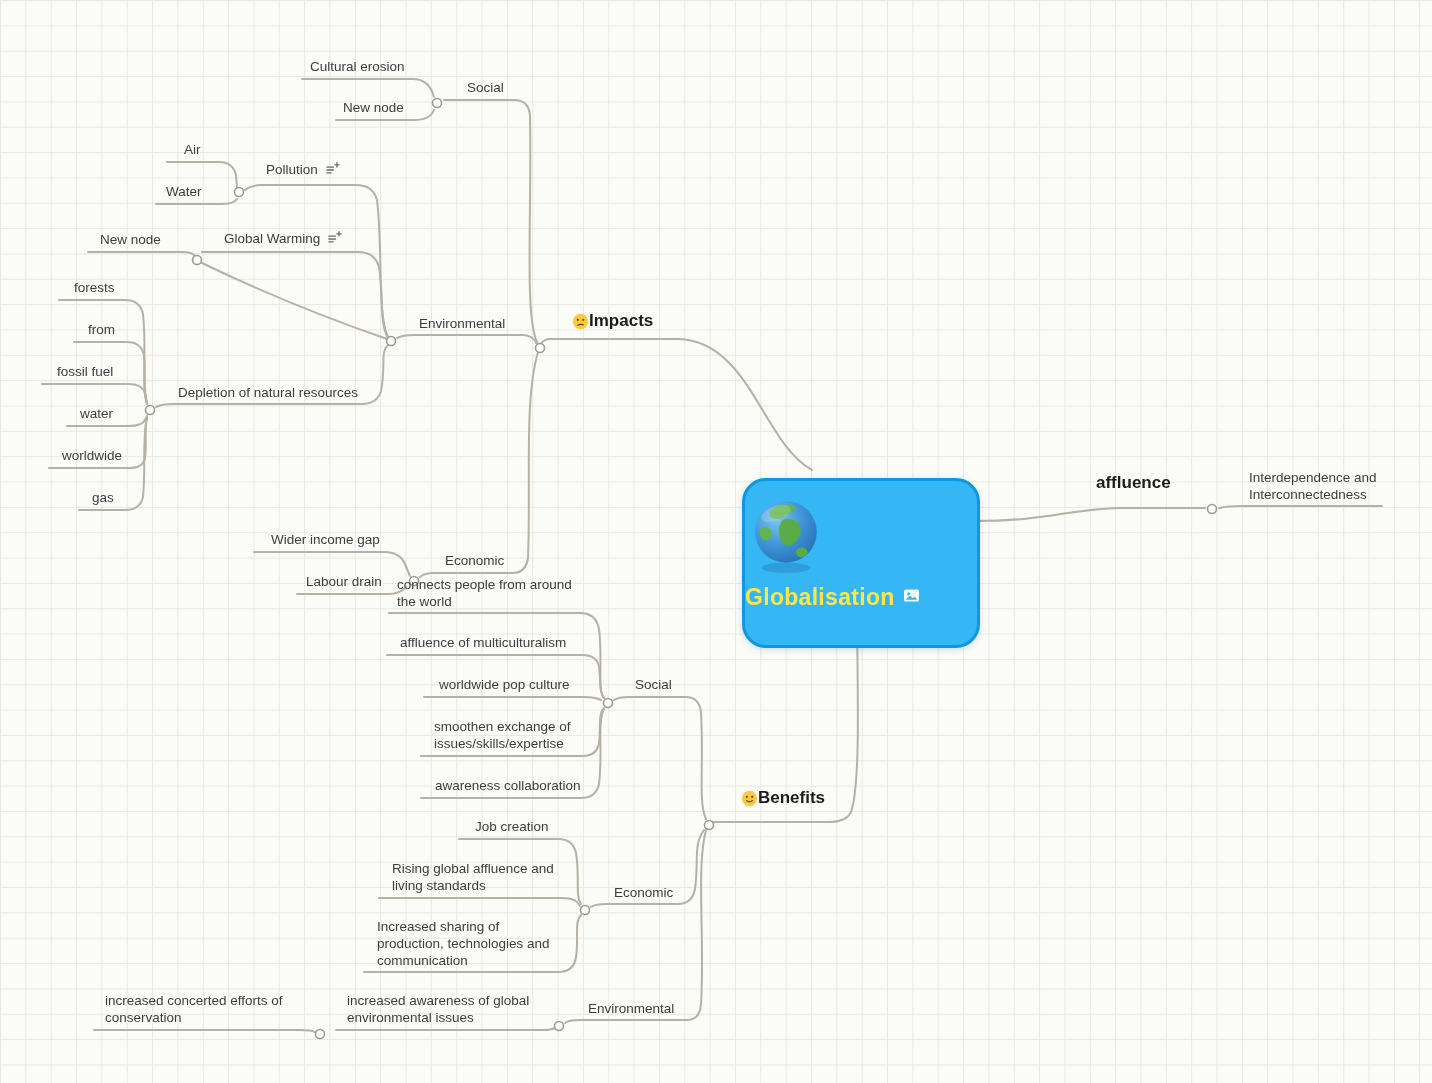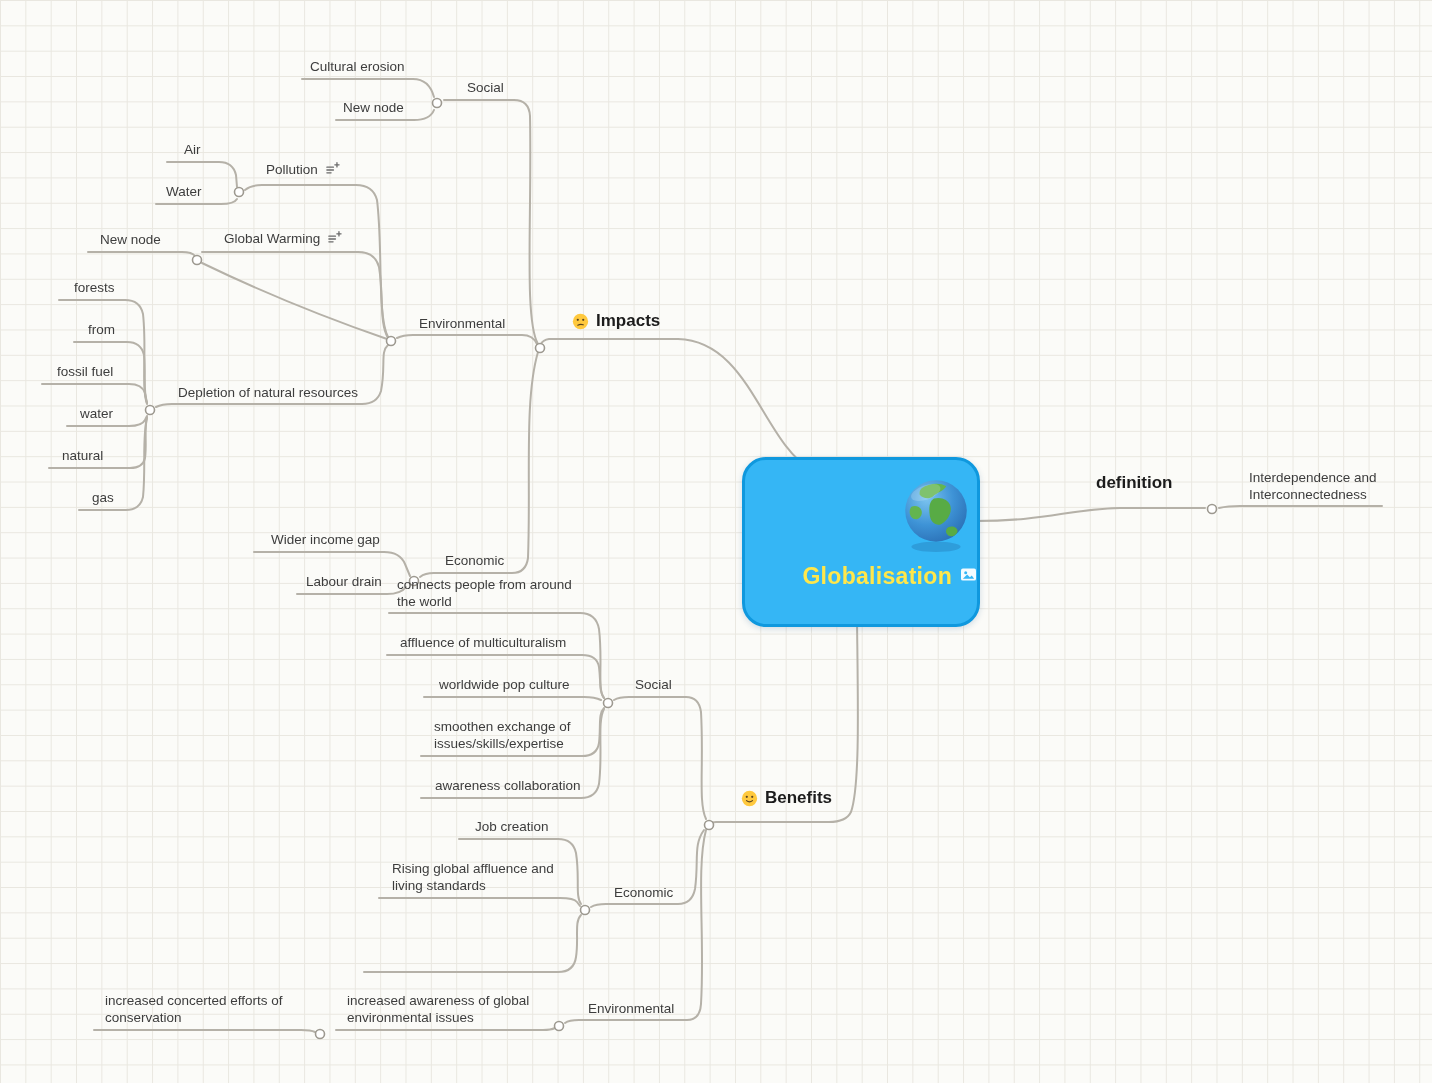--- a/index.html
+++ b/index.html
@@ -19,31 +19,31 @@
   .wire { fill:none; stroke: var(--connector, #b5b1a8); stroke-width:2; stroke-linecap:round; }
   .junction { fill:#ffffff; stroke: var(--junction-stroke, #9d9990); stroke-width:1.6; }
 
   .node-label {
     position:absolute; font-size:13.5px; line-height:17px;
     color: var(--node-text, #3d3d3d); white-space:pre-line;
   }
   .icon-row { position:absolute; display:flex; align-items:center; gap:7px;
     font-size:13.5px; line-height:17px; color: var(--node-text, #3d3d3d); }
   .level1 {
-    position:absolute; display:flex; align-items:center; gap:7px;
+    position:absolute; display:flex; align-items:center; 
     font-size:17px; font-weight:bold; color:#1c1c1c; line-height:22px;
   }
   .emoji svg, .notes-icon svg { display:block; }
 
   .root-node {
-    position:absolute; left:742px; top:457px; width:238px; height:170px;
+    position:absolute; left:742px; top:478px; width:238px; height:170px;
     background: var(--root-fill, #35b6f5);
     border:3px solid var(--root-border, #0f98de);
     border-radius:24px;
-    display:flex; flex-direction:column; align-items:flex-end;
+    display:flex; flex-direction:column; align-items:flex-start;
     padding-top:14px;
     box-shadow: 0 2px 6px rgba(20, 80, 140, 0.18);
   }
   .root-label-row { display:flex; align-items:center; gap:8px; margin-top:3px; }
   .root-label { font-size:23px; font-weight:bold; color: var(--root-text, #ffe74a); letter-spacing:0.3px; }
 </style>
 </head>
 <body>
 
 <div class="canvas">
@@ -134,21 +134,21 @@
     </span>
   </div>
   <div class="node-label" style="left:100px;top:231px">New node</div>
 
   <div class="node-label" style="left:74px;top:279px">forests</div>
   <div class="node-label" style="left:419px;top:315px">Environmental</div>
   <div class="node-label" style="left:88px;top:321px">from</div>
   <div class="node-label" style="left:57px;top:363px">fossil fuel</div>
   <div class="node-label" style="left:178px;top:384px">Depletion of natural resources</div>
   <div class="node-label" style="left:80px;top:405px">water</div>
-  <div class="node-label" style="left:62px;top:447px">natural</div>
+  <div class="node-label" style="left:62px;top:447px">worldwide</div>
   <div class="node-label" style="left:92px;top:489px">gas</div>
 
   <div class="level1" style="left:572px;top:310px">
     <span class="emoji">
       <svg width="17" height="17" viewBox="0 0 20 20">
         <circle cx="10" cy="10" r="9" fill="#ffc93e"></circle>
         <circle cx="6.8" cy="8" r="1.3" fill="#5b4420"></circle>
         <circle cx="13.2" cy="8" r="1.3" fill="#5b4420"></circle>
         <path d="M6.8,14.3 Q10,12.6 13.2,13.9" stroke="#5b4420" stroke-width="1.4" fill="none" stroke-linecap="round"></path>
       </svg>
@@ -185,21 +185,21 @@
         <svg width="17" height="15" viewBox="0 0 18 16">
           <rect x="1" y="1.5" width="16" height="13" rx="2" fill="#ffffff" opacity="0.95"></rect>
           <circle cx="6" cy="6" r="1.6" fill="#35b6f5"></circle>
           <path d="M3,12.5 L7.5,8 L10.5,11 L12.5,9 L15,12.5 Z" fill="#35b6f5"></path>
         </svg>
       </span>
     </div>
   </div>
 
   <div class="level1" style="left:1096px;top:472px">
-    <span>definition</span>
+    <span>affluence</span>
   </div>
   <div class="node-label" style="left:1249px;top:469px">Interdependence and
 Interconnectedness</div>
 
   <div class="node-label" style="left:397px;top:576px">connects people from around
 the world</div>
   <div class="node-label" style="left:400px;top:634px">affluence of multiculturalism</div>
   <div class="node-label" style="left:635px;top:676px">Social</div>
   <div class="node-label" style="left:439px;top:676px">worldwide pop culture</div>
   <div class="node-label" style="left:434px;top:718px">smoothen exchange of
@@ -215,20 +215,23 @@
         <path d="M6.5,12.5 Q10,15.3 13.5,12.5" stroke="#5b4420" stroke-width="1.4" fill="none" stroke-linecap="round"></path>
       </svg>
     </span>
     <span>Benefits</span>
   </div>
 
   <div class="node-label" style="left:475px;top:818px">Job creation</div>
   <div class="node-label" style="left:392px;top:860px">Rising global affluence and
 living standards</div>
   <div class="node-label" style="left:614px;top:884px">Economic</div>
+  <div class="node-label" style="left:377px;top:918px">Increased sharing of
+production, technologies and
+communication</div>
 
   <div class="node-label" style="left:105px;top:992px">increased concerted efforts of
 conservation</div>
   <div class="node-label" style="left:347px;top:992px">increased awareness of global
 environmental issues</div>
   <div class="node-label" style="left:588px;top:1000px">Environmental</div>
 
 </div>
 
 </body></html>

